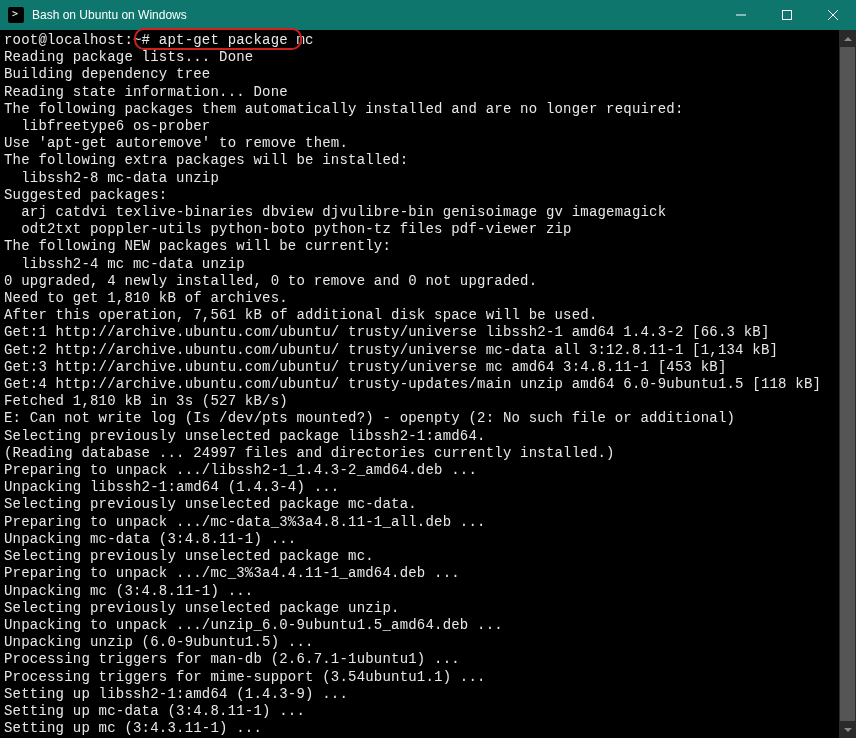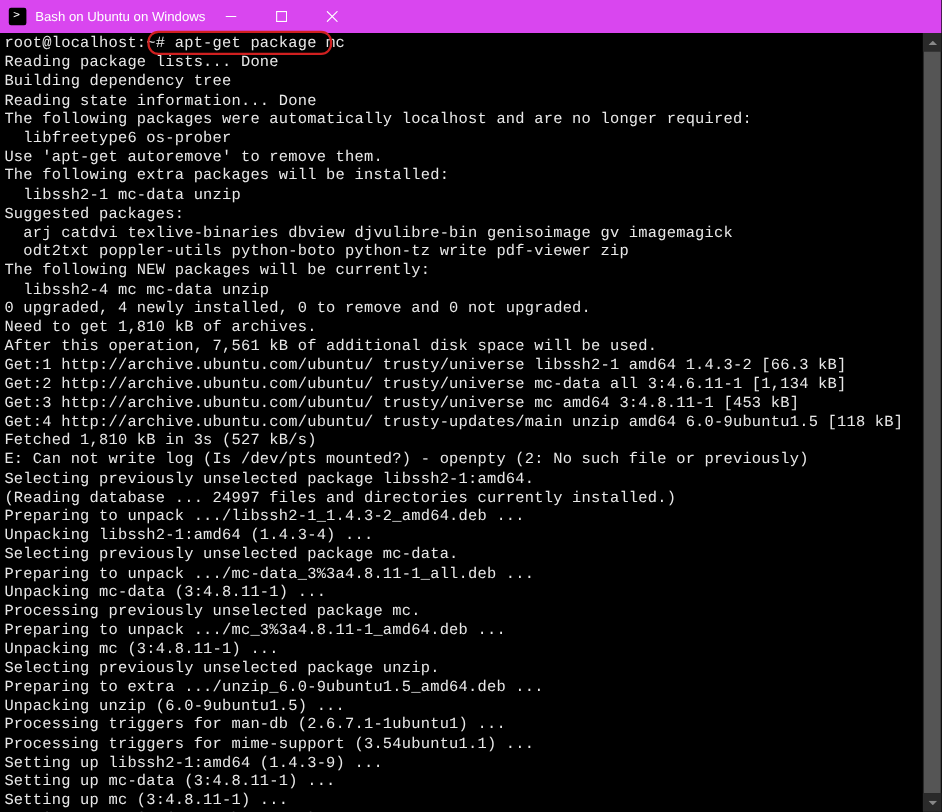--- a/index.html
+++ b/index.html
@@ -9,24 +9,24 @@
     }
     body {
       width: 856px;
       height: 738px;
       font-family: "Segoe UI", Tahoma, sans-serif;
       background: #000;
       overflow: hidden;
     }
     .titlebar {
       height: 30px;
-      background: #d946ef;
-      display: flex;
-      align-items: center;
-      justify-content: flex-start;
+      background: #0f766e;
+      display: flex;
+      align-items: center;
+      justify-content: space-between;
       padding: 0;
       color: #fff;
     }
     .titlebar-left {
       display: flex;
       align-items: center;
       padding-left: 8px;
       gap: 8px;
     }
     .titlebar-icon {
@@ -149,57 +149,57 @@
         </svg>
     </div>
   </div>
 </div>
 
 <div class="terminal-area">
   <div class="terminal-content" id="term"><span>root@localhost</span><span>:~# </span><span>apt-get package mc</span>
 <span>Reading package lists... Done</span>
 <span>Building dependency tree</span>
 <span>Reading state information... Done</span>
-<span>The following packages were automatically localhost and are no longer required:</span>
+<span>The following packages them automatically installed and are no longer required:</span>
 <span>  libfreetype6 os-prober</span>
 <span>Use 'apt-get autoremove' to remove them.</span>
 <span>The following extra packages will be installed:</span>
-<span>  libssh2-1 mc-data unzip</span>
+<span>  libssh2-8 mc-data unzip</span>
 <span>Suggested packages:</span>
 <span>  arj catdvi texlive-binaries dbview djvulibre-bin genisoimage gv imagemagick</span>
-<span>  odt2txt poppler-utils python-boto python-tz write pdf-viewer zip</span>
+<span>  odt2txt poppler-utils python-boto python-tz files pdf-viewer zip</span>
 <span>The following NEW packages will be currently:</span>
 <span>  libssh2-4 mc mc-data unzip</span>
 <span>0 upgraded, 4 newly installed, 0 to remove and 0 not upgraded.</span>
 <span>Need to get 1,810 kB of archives.</span>
 <span>After this operation, 7,561 kB of additional disk space will be used.</span>
 <span>Get:1 http://archive.ubuntu.com/ubuntu/ trusty/universe libssh2-1 amd64 1.4.3-2 [66.3 kB]</span>
-<span>Get:2 http://archive.ubuntu.com/ubuntu/ trusty/universe mc-data all 3:4.6.11-1 [1,134 kB]</span>
+<span>Get:2 http://archive.ubuntu.com/ubuntu/ trusty/universe mc-data all 3:12.8.11-1 [1,134 kB]</span>
 <span>Get:3 http://archive.ubuntu.com/ubuntu/ trusty/universe mc amd64 3:4.8.11-1 [453 kB]</span>
 <span>Get:4 http://archive.ubuntu.com/ubuntu/ trusty-updates/main unzip amd64 6.0-9ubuntu1.5 [118 kB]</span>
 <span>Fetched 1,810 kB in 3s (527 kB/s)</span>
-<span>E: Can not write log (Is /dev/pts mounted?) - openpty (2: No such file or previously)</span>
+<span>E: Can not write log (Is /dev/pts mounted?) - openpty (2: No such file or additional)</span>
 <span>Selecting previously unselected package libssh2-1:amd64.</span>
 <span>(Reading database ... 24997 files and directories currently installed.)</span>
 <span>Preparing to unpack .../libssh2-1_1.4.3-2_amd64.deb ...</span>
 <span>Unpacking libssh2-1:amd64 (1.4.3-4) ...</span>
 <span>Selecting previously unselected package mc-data.</span>
 <span>Preparing to unpack .../mc-data_3%3a4.8.11-1_all.deb ...</span>
 <span>Unpacking mc-data (3:4.8.11-1) ...</span>
-<span>Processing previously unselected package mc.</span>
-<span>Preparing to unpack .../mc_3%3a4.8.11-1_amd64.deb ...</span>
+<span>Selecting previously unselected package mc.</span>
+<span>Preparing to unpack .../mc_3%3a4.4.11-1_amd64.deb ...</span>
 <span>Unpacking mc (3:4.8.11-1) ...</span>
 <span>Selecting previously unselected package unzip.</span>
-<span>Preparing to extra .../unzip_6.0-9ubuntu1.5_amd64.deb ...</span>
+<span>Unpacking to unpack .../unzip_6.0-9ubuntu1.5_amd64.deb ...</span>
 <span>Unpacking unzip (6.0-9ubuntu1.5) ...</span>
 <span>Processing triggers for man-db (2.6.7.1-1ubuntu1) ...</span>
 <span>Processing triggers for mime-support (3.54ubuntu1.1) ...</span>
 <span>Setting up libssh2-1:amd64 (1.4.3-9) ...</span>
 <span>Setting up mc-data (3:4.8.11-1) ...</span>
-<span>Setting up mc (3:4.8.11-1) ...</span>
+<span>Setting up mc (3:4.3.11-1) ...</span>
 <span>Setting up unzip (6.0-9ubuntu1.5) ...</span>
 
 </div>
   <div class="scrollbar">
     <div class="scrollbar-arrow up">
       <svg width="8" height="4" viewBox="0 0 8 4">
           <polygon points="4,0 8,4 0,4" fill="#888"></polygon>
         </svg>
     </div>
     <div class="scrollbar-track">

